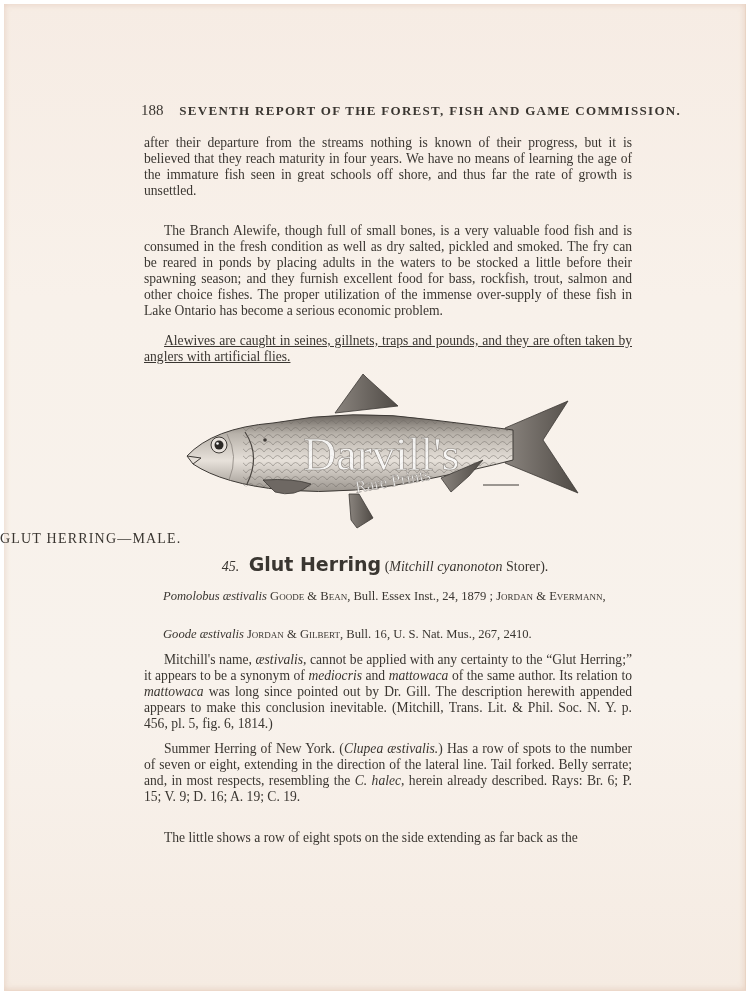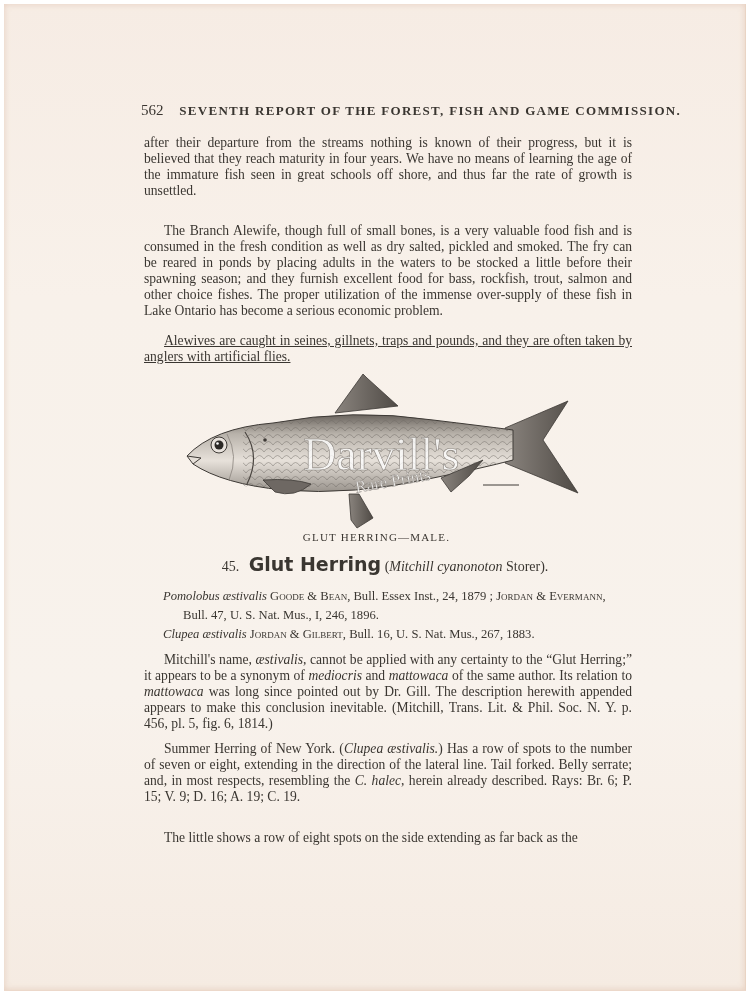--- a/index.html
+++ b/index.html
@@ -20,42 +20,42 @@
     .running-head .pnum { font-size: 15px; margin-right: 12px; letter-spacing: 0; }
     .para {
       position: absolute; left: 144px; width: 488px;
       font-size: 13.6px; line-height: 16px; text-align: justify; text-align-last: left;
     }
     .indent { text-indent: 20px; }
     .fig {
       position: absolute; left: 183px; top: 368px; width: 400px; height: 165px;
     }
     .caption {
-      position: absolute; left: 0; width: 753px; top: 531px; text-align: center;
-      font-size: 11px; letter-spacing: 1.2px;
+      position: absolute; left: 0; width: 753px; top: 531px; 
+      font-size: 14px; letter-spacing: 1.2px;
     }
     .species-head {
       position: absolute; left: 0; width: 770px; top: 553px; text-align: center; font-size: 14px;
     }
-    .species-head .num { margin-right: 6px; }
+    .species-head .num { margin-right: 6px; font-style: italic; }
     .species-head .common { font-weight: bold; font-family: "DejaVu Sans", "Liberation Sans", sans-serif; font-size: 19px; }
     .syn {
       position: absolute; left: 163px; width: 470px; font-size: 12.6px; line-height: 19px;
     }
     .syn .cont { padding-left: 20px; }
     .sc { font-variant: small-caps; }
     i, .it { font-style: italic; }
   </style>
 </head>
 <body>
 
 <div class="paper"></div>
 
 <div class="running-head">
-  <span class="pnum">562</span>
+  <span class="pnum">188</span>
   <span style="font-size:13px;letter-spacing:1.3px;font-weight:bold;">SEVENTH REPORT OF THE FOREST, FISH AND GAME COMMISSION.</span>
 </div>
 
 <div class="para" style="top:135px;">after their departure from the streams nothing is known of their progress, but it is believed that they reach maturity in four years.  We have no means of learning the age of the immature fish seen in great schools off shore, and thus far the rate of growth is unsettled.</div>
 <div class="para indent" style="top:223px;">The Branch Alewife, though full of small bones, is a very valuable food fish and is consumed in the fresh condition as well as dry salted, pickled and smoked.  The fry can be reared in ponds by placing adults in the waters to be stocked a little before their spawning season; and they furnish excellent food for bass, rockfish, trout, salmon and other choice fishes.  The proper utilization of the immense over-supply of these fish in Lake Ontario has become a serious economic problem.</div>
 <div class="para indent" style="top:333px;text-decoration:underline;">Alewives are caught in seines, gillnets, traps and pounds, and they are often taken by anglers with artificial flies.</div>
 
 <div class="fig">
   <svg width="400" height="165" viewBox="0 0 400 165" xmlns="http://www.w3.org/2000/svg">
     <defs>
@@ -109,24 +109,23 @@
 
 <div class="species-head">
   <span class="num">45.</span>
   <span class="common">Glut Herring</span>
   <span>(</span><i>Mitchill cyanonoton</i><span> Storer).</span>
 </div>
 
 <div class="syn" style="top:587px;">
   <div><i>Pomolobus æstivalis</i>
     <span class="sc">Goode &amp; Bean</span><span>, Bull. Essex Inst., 24, 1879 ; </span><span class="sc">Jordan &amp; Evermann</span><span>,</span></div>
-  <div class="cont">Bull. 47, U. S. Nat. Mus., I, 246, 1896.</div>
 </div>
 <div class="syn" style="top:625px;">
-  <div><i>Clupea æstivalis</i>
-    <span class="sc">Jordan &amp; Gilbert</span><span>, Bull. 16, U. S. Nat. Mus., 267, 1883.</span></div>
+  <div><i>Goode æstivalis</i>
+    <span class="sc">Jordan &amp; Gilbert</span><span>, Bull. 16, U. S. Nat. Mus., 267, 2410.</span></div>
 </div>
 
 <div class="para indent" style="top:652px;"><span>Mitchill's name, </span><i>æstivalis</i><span>, cannot be applied with any certainty to the “Glut Herring;” it appears to be a synonym of </span><i>mediocris</i><span> and </span><i>mattowaca</i><span> of the same author.  Its relation to </span><i>mattowaca</i><span> was long since pointed out by Dr. Gill.  The description herewith appended appears to make this conclusion inevitable. (Mitchill, Trans. Lit. &amp; Phil. Soc. N. Y. p. 456, pl. 5, fig. 6, 1814.)</span></div>
 
 <div class="para indent" style="top:741px;"><span>Summer Herring of New York.  (</span><i>Clupea æstivalis.</i><span>)  Has a row of spots to the number of seven or eight, extending in the direction of the lateral line.  Tail forked.  Belly serrate; and, in most respects, resembling the </span><i>C. halec</i><span>, herein already described.  Rays: Br. 6; P. 15; V. 9; D. 16; A. 19; C. 19.</span></div>
 
 <div class="para indent" style="top:830px;">The little shows a row of eight spots on the side extending as far back as the</div>
 
 </body></html>

